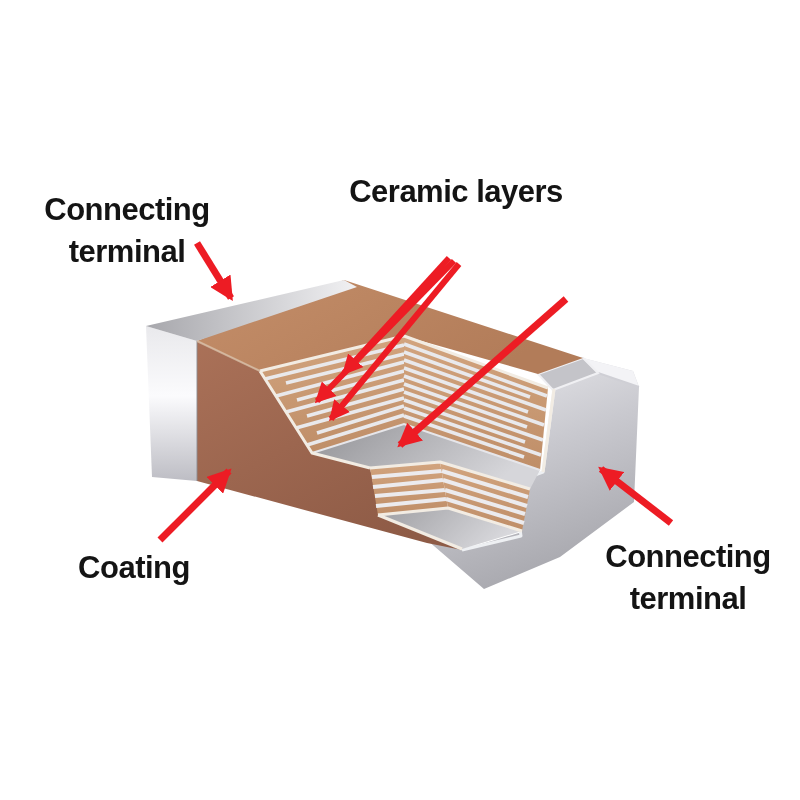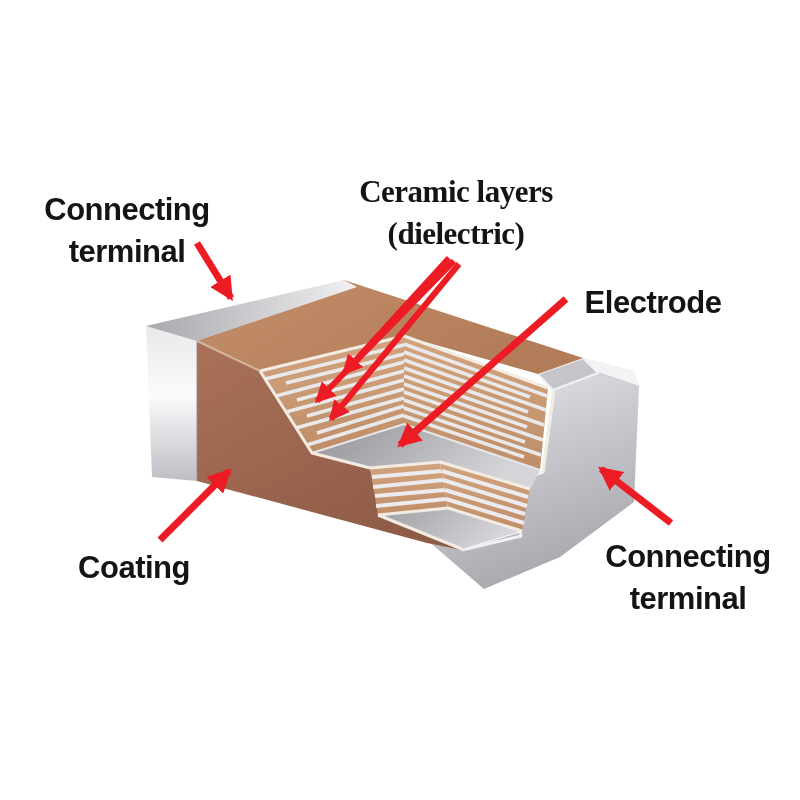--- a/index.html
+++ b/index.html
@@ -9,21 +9,21 @@
   }
   .diagram-svg{position:absolute;left:0;top:0;}
   .label{
     position:absolute;text-align:center;color:#141414;
     font-family:"Liberation Sans",sans-serif;font-weight:bold;
     font-size:31px;line-height:42px;letter-spacing:-0.5px;
     white-space:nowrap;
   }
   .label span{display:block;}
   #label-ct-top   {left:17px;  top:189px; width:220px;}
-  #label-ceramic  {left:316px; top:171px; width:280px;font-family:Liberation Serif, serif;}
+  #label-ceramic  {left:316px; top:171px; width:280px;}
   #label-electrode{left:543px; top:282px; width:220px;}
   #label-coating  {left:24px;  top:547px; width:220px;}
   #label-ct-bot   {left:578px; top:536px; width:220px;}
 </style>
 </head>
 <body>
 
 <div class="stage">
 
   <svg class="diagram-svg" width="800" height="800" viewBox="0 0 800 800">
@@ -156,26 +156,22 @@
     </g>
   </svg>
 
   <div class="label" id="label-ct-top">
     <span>Connecting</span>
     <span>terminal</span>
   </div>
 
   <div class="label" id="label-ceramic">
     <span>Ceramic layers</span>
-    <span>(dielectric)</span>
   </div>
 
-  <div class="label" id="label-electrode">
-    <span>Electrode</span>
-  </div>
 
   <div class="label" id="label-coating">
     <span>Coating</span>
   </div>
 
   <div class="label" id="label-ct-bot">
     <span>Connecting</span>
     <span>terminal</span>
   </div>
 

